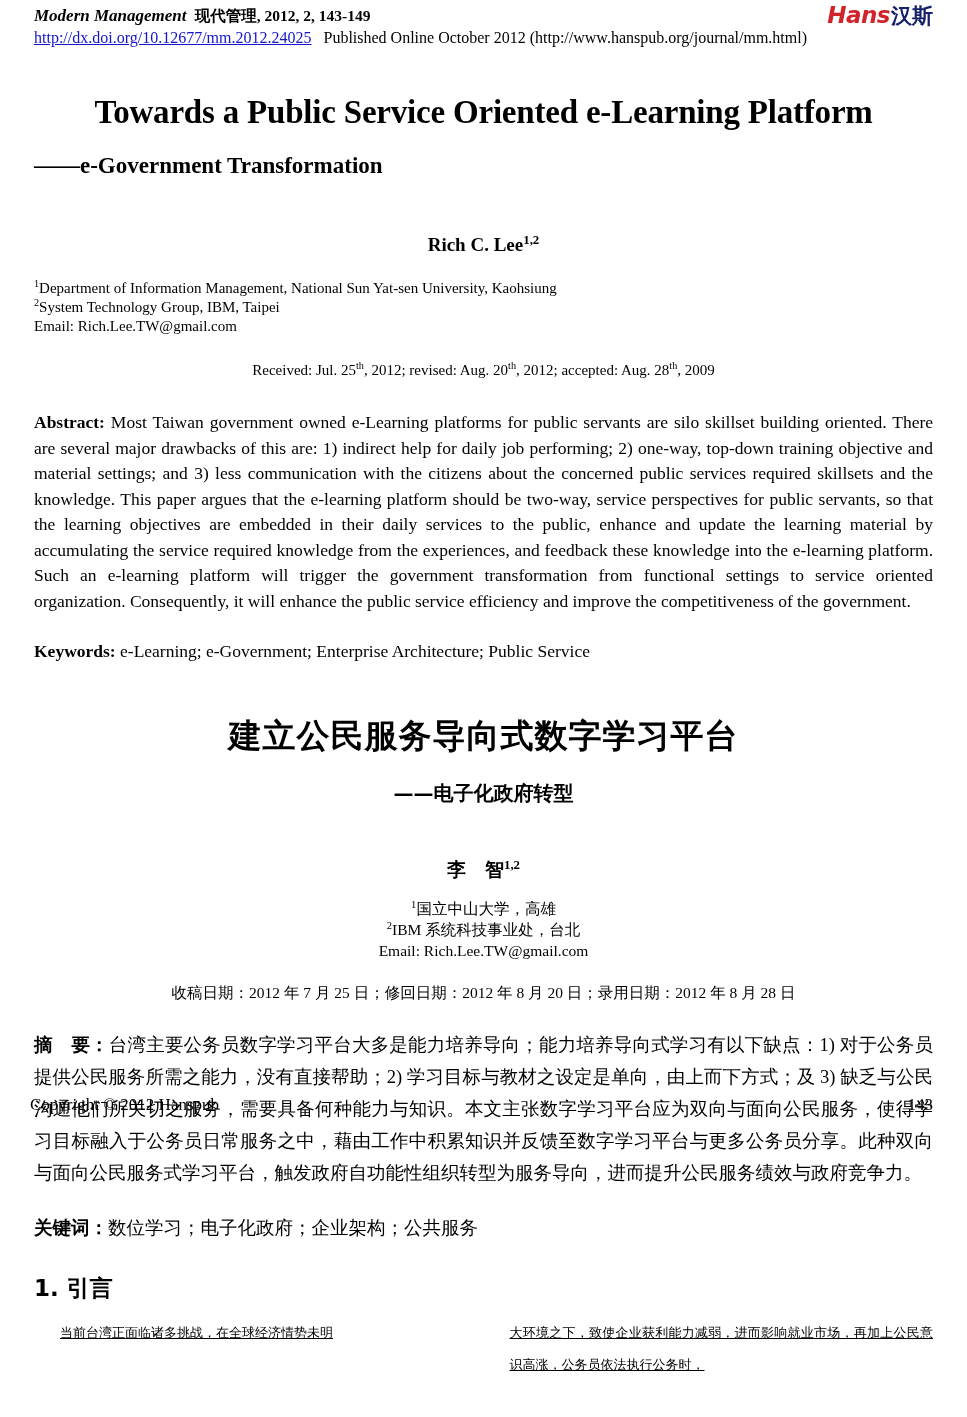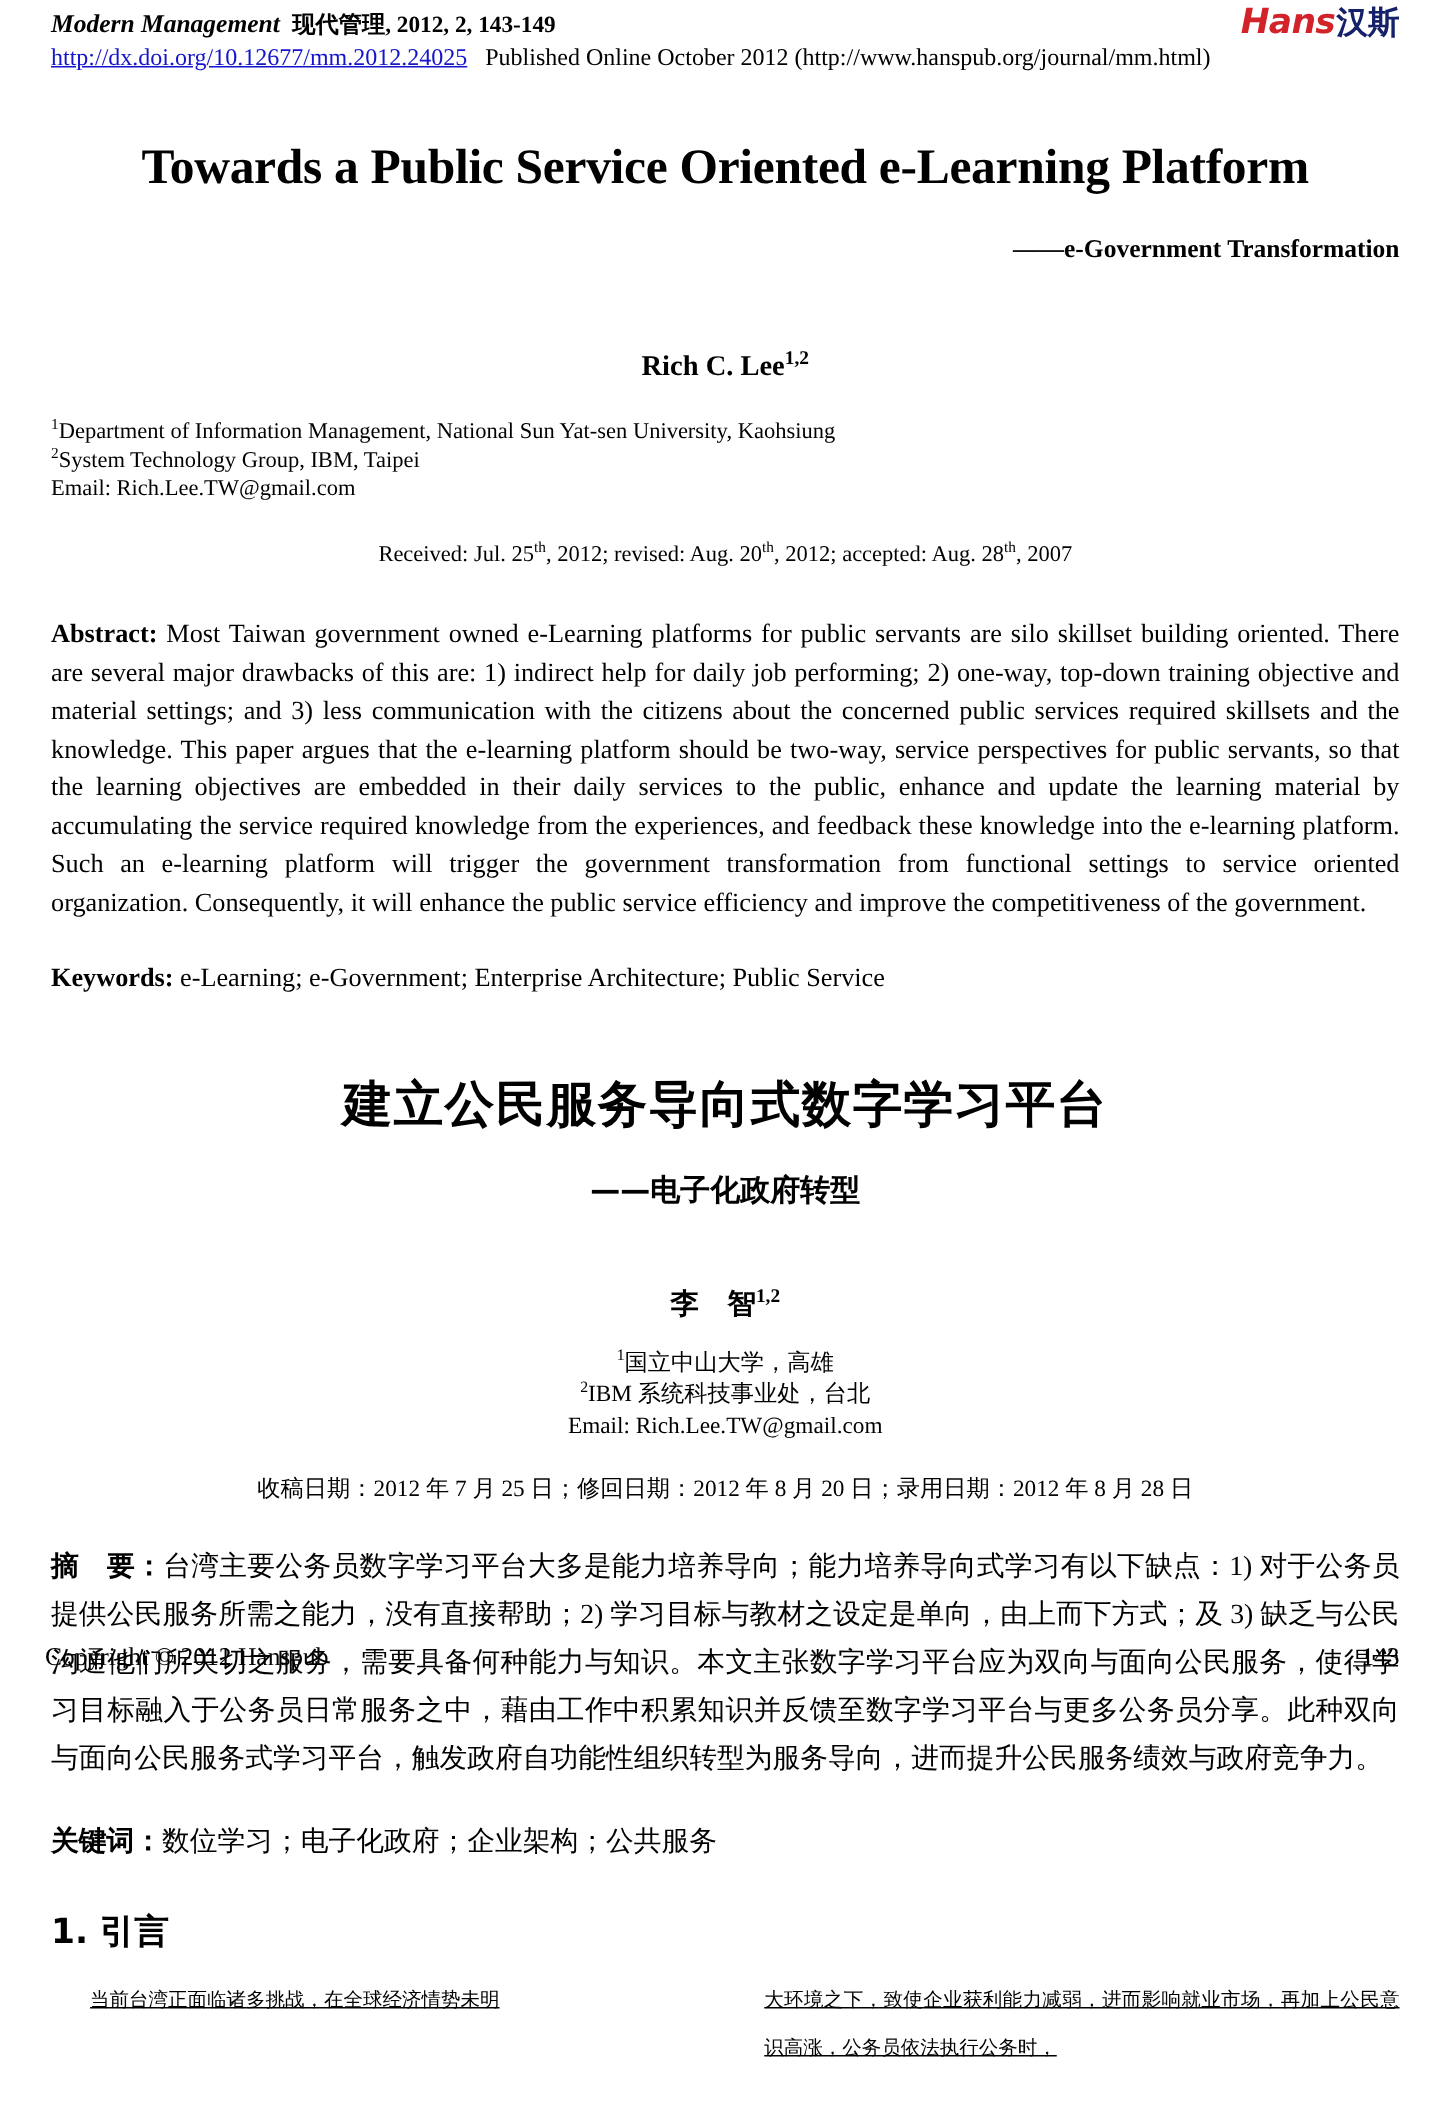--- a/index.html
+++ b/index.html
@@ -93,22 +93,22 @@
   
   .title-en {
     text-align: center;
     font-size: 33px;
     font-weight: bold;
     line-height: 40px;
     margin-top: 40px;
     letter-spacing: -0.2px;
   }
   .subtitle-en {
-    text-align: right;
-    font-size: 17px;
+    text-align: left;
+    font-size: 23px;
     font-weight: bold;
     line-height: 24px;
     margin-top: 14px;
   }
 
   
   .author-en {
     text-align: center;
     font-size: 19px;
     font-weight: bold;
@@ -270,21 +270,21 @@
     <span>Rich C. Lee</span><sup>1,2</sup>
   </div>
 
   <div class="affil-en">
     <div><sup>1</sup><span>Department of Information Management, National Sun Yat-sen University, Kaohsiung</span></div>
     <div><sup>2</sup><span>System Technology Group, IBM, Taipei</span></div>
     <div>Email: Rich.Lee.TW@gmail.com</div>
   </div>
 
   <div class="dates-en">
-    <span>Received: Jul. 25</span><sup>th</sup><span>, 2012; revised: Aug. 20</span><sup>th</sup><span>, 2012; accepted: Aug. 28</span><sup>th</sup><span>, 2007</span>
+    <span>Received: Jul. 25</span><sup>th</sup><span>, 2012; revised: Aug. 20</span><sup>th</sup><span>, 2012; accepted: Aug. 28</span><sup>th</sup><span>, 2009</span>
   </div>
 
   <p class="abstract-en"><b>Abstract:</b><span> Most Taiwan government owned e-Learning platforms for public servants are silo skillset building oriented. There are several major drawbacks of this are: 1) indirect help for daily job performing; 2) one-way, top-down training objective and material settings; and 3) less communication with the citizens about the concerned public services required skillsets and the knowledge. This paper argues that the e-learning platform should be two-way, service perspectives for public servants, so that the learning objectives are embedded in their daily services to the public, enhance and update the learning material by accumulating the service required knowledge from the experiences, and feedback these knowledge into the e-learning platform. Such an e-learning platform will trigger the government transformation from functional settings to service oriented organization. Consequently, it will enhance the public service efficiency and improve the competitiveness of the government.</span></p>
 
   <p class="keywords-en"><b>Keywords:</b><span> e-Learning; e-Government; Enterprise Architecture; Public Service</span></p>
 
   <h1 class="title-cn">建立公民服务导向式数字学习平台</h1>
   <h2 class="subtitle-cn">——电子化政府转型</h2>
 
   <div class="author-cn">

